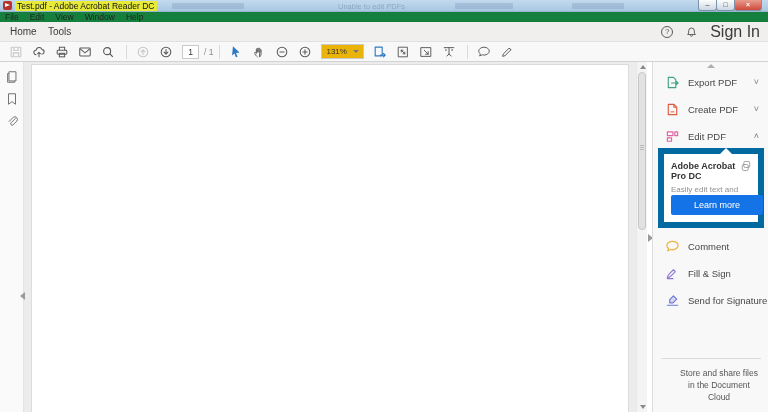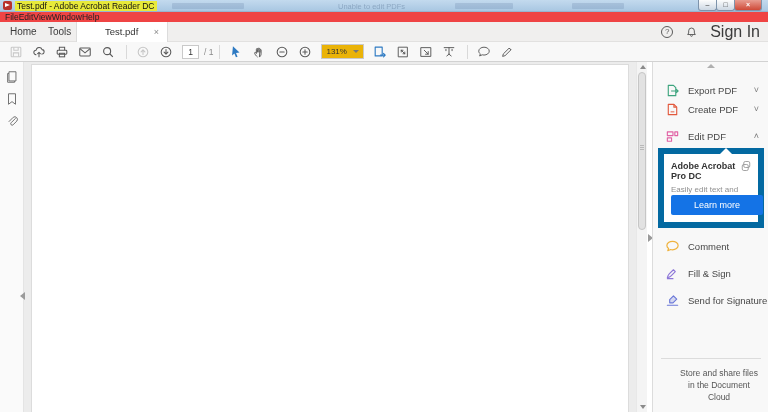--- a/index.html
+++ b/index.html
@@ -13,21 +13,21 @@
   .app-icon::after { content:""; position:absolute; left:2px; top:2px; border-left:5px solid #fff; border-top:2.5px solid transparent; border-bottom:2.5px solid transparent; }
   .win-title { position:absolute; left:15px; top:1px; font-size:8.5px; color:#111; background:#e8ea3a; padding:0 2px; line-height:10px; white-space:nowrap; }
   .ghost-block { position:absolute; top:3px; height:6px; background:rgba(70,100,145,.18); border-radius:1px; }
   .ghost-tab { position:absolute; top:2px; font-size:7.5px; color:#2d4a6e; opacity:.3; white-space:nowrap; }
   .winctl { position:absolute; right:6px; top:0; display:flex; }
   .winbtn { width:19px; height:11px; font-size:7px; line-height:10px; text-align:center; color:#333;
     background:linear-gradient(#fdfdfd,#ccd7e3); border:1px solid #7d93ab; border-top:none; border-radius:0 0 3px 3px; margin-left:-1px; }
   .winbtn.close { width:28px; background:linear-gradient(#e89c90,#cf4a38); color:#fff; font-weight:bold; }
 
   
-  .menubar { position:absolute; left:0; top:12px; width:768px; height:10px; background:#ef4444; display:flex; align-items:center; padding-left:5px; }
+  .menubar { position:absolute; left:0; top:12px; width:768px; height:10px; background:#15803d; display:flex; align-items:center; gap:11px; padding-left:5px; }
   .menubar span { font-size:8.5px; color:#222; }
 
   
   .tabbar { position:absolute; left:0; top:22px; width:768px; height:20px; background:#f0efee; border-bottom:1px solid #e2e1e0; }
   .tab-static { position:absolute; top:0; height:20px; line-height:20px; font-size:10px; color:#3b3b3b; }
   .tab-home { left:10px; } .tab-tools { left:48px; }
   .doc-tab { position:absolute; left:76px; top:0; width:92px; height:20px; background:#fff; border-left:1px solid #dcdcdc; border-right:1px solid #dcdcdc; }
   .doc-tab .lbl { position:absolute; left:28px; top:0; line-height:20px; font-size:9.5px; color:#333; }
   .doc-tab .x { position:absolute; right:8px; top:0; line-height:20px; font-size:9px; color:#8a8a8a; }
   .tab-right { position:absolute; right:8px; top:0; height:20px; display:flex; align-items:center; gap:12px; }
@@ -61,21 +61,21 @@
   .sb-thumb { position:absolute; left:1px; top:10px; width:8px; height:158px; background:#e2e2e2; border:1px solid #c6c6c6; border-radius:4px; }
   .sb-thumb::after { content:""; position:absolute; left:1px; right:1px; top:72px; height:1px; background:#b9b9b9; box-shadow:0 2px 0 #b9b9b9, 0 4px 0 #b9b9b9; }
 
   
   .rpanel { position:absolute; left:652px; top:62px; width:116px; height:350px; background:#f8f8f8; border-left:1px solid #dcdcdc; }
   .panel-scrollup { position:absolute; left:54px; top:2px; width:0; height:0; border-left:4px solid transparent; border-right:4px solid transparent; border-bottom:4px solid #b0b0b0; }
   .tool-row { position:absolute; left:0; width:116px; height:24px; display:flex; align-items:center; padding-left:12px; cursor:default; }
   .tool-row .ric { width:15px; height:15px; margin-right:8px; flex:0 0 auto; }
   .tool-row .tlbl { font-size:9.5px; color:#474747; white-space:nowrap; }
   .tool-row .chev { position:absolute; right:10px; font-size:9px; color:#7a7a7a; }
-  .row-export { top:16px; } .row-create { top:35px; } .row-edit { top:62px; }
+  .row-export { top:8px; } .row-create { top:35px; } .row-edit { top:62px; }
   .row-comment { top:172px; } .row-fill { top:199px; } .row-sigsend { top:226px; } .row-track { top:253px; }
 
   .promo { position:absolute; left:5px; top:86px; width:106px; height:80px; background:#fff; border:6px solid #0369a1; padding:7px 7px 0; }
   .promo::before { content:""; position:absolute; top:-6px; right:26px; width:0; height:0; border-left:6px solid transparent; border-right:6px solid transparent; border-bottom:6px solid #fff; }
   .promo-title { font-size:9px; font-weight:bold; color:#333; }
   .promo-ic { position:absolute; right:6px; top:6px; width:12px; height:12px; }
   .promo-desc { font-size:8px; color:#8f8f8f; line-height:1.35; margin-top:4px; width:88px; }
   .learn-btn { position:absolute; left:7px; bottom:7px; width:92px; height:20px; background:#1473e6; color:#fff; font-size:9px; border:none; border-radius:2px; }
 
   .pfooter { position:absolute; left:8px; top:296px; width:100px; border-top:1px solid #dcdcdc; padding-top:9px; text-align:center; }
@@ -107,24 +107,20 @@
     <span>File</span>
     <span>Edit</span>
     <span>View</span>
     <span>Window</span>
     <span>Help</span>
   </div>
 
   <div class="tabbar">
     <span class="tab-static tab-home">Home</span>
     <span class="tab-static tab-tools">Tools</span>
-    <div class="doc-tab">
-      <span class="lbl">Test.pdf</span>
-      <span class="x">×</span>
-    </div>
     <div class="tab-right">
       <div class="help-ic">?</div>
       <span>
         <svg width="13" height="13" viewBox="0 0 16 16" fill="none" stroke="#5b5b5b" stroke-width="1.2" stroke-linejoin="round">
             <path d="M8 2.5a3.5 3.5 0 0 1 3.5 3.5v2.6l1.2 1.9H3.3l1.2-1.9V6A3.5 3.5 0 0 1 8 2.5z"></path>
             <path d="M6.8 11.5a1.2 1.2 0 0 0 2.4 0"></path>
           </svg>
       </span>
       <span class="signin">Sign In</span>
     </div>

